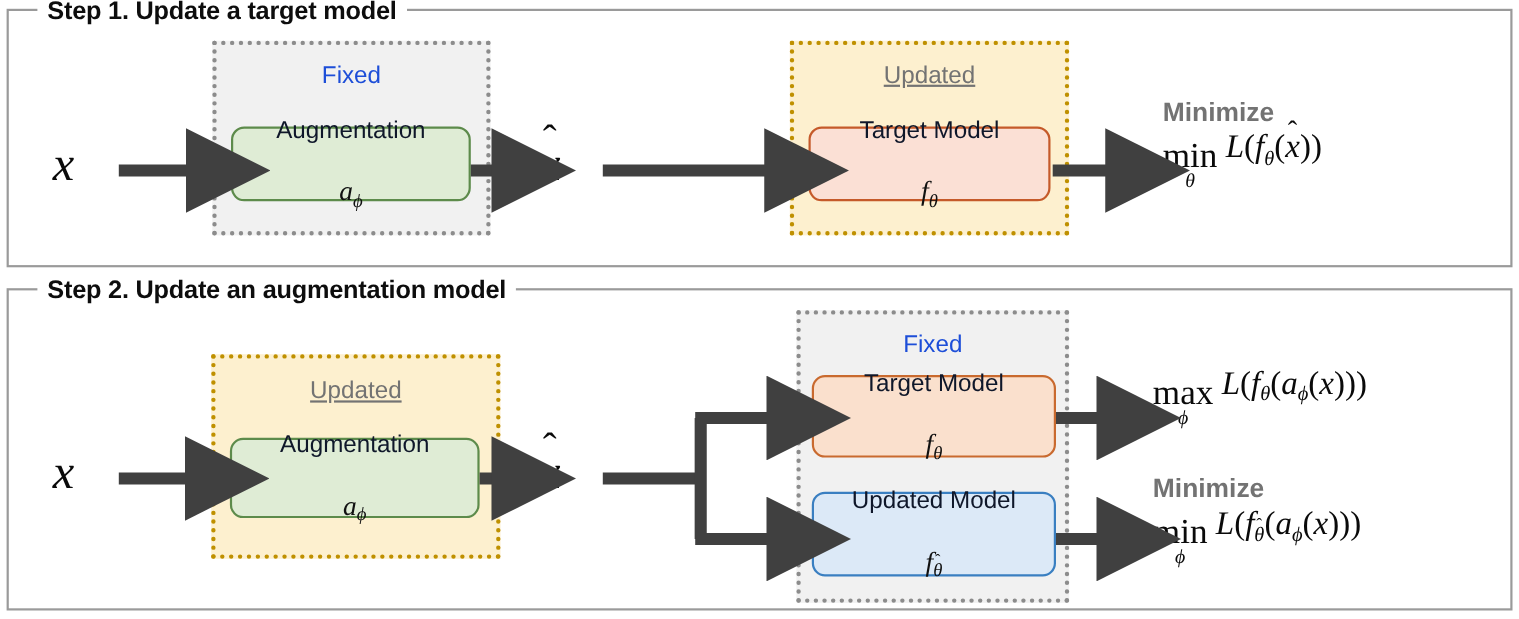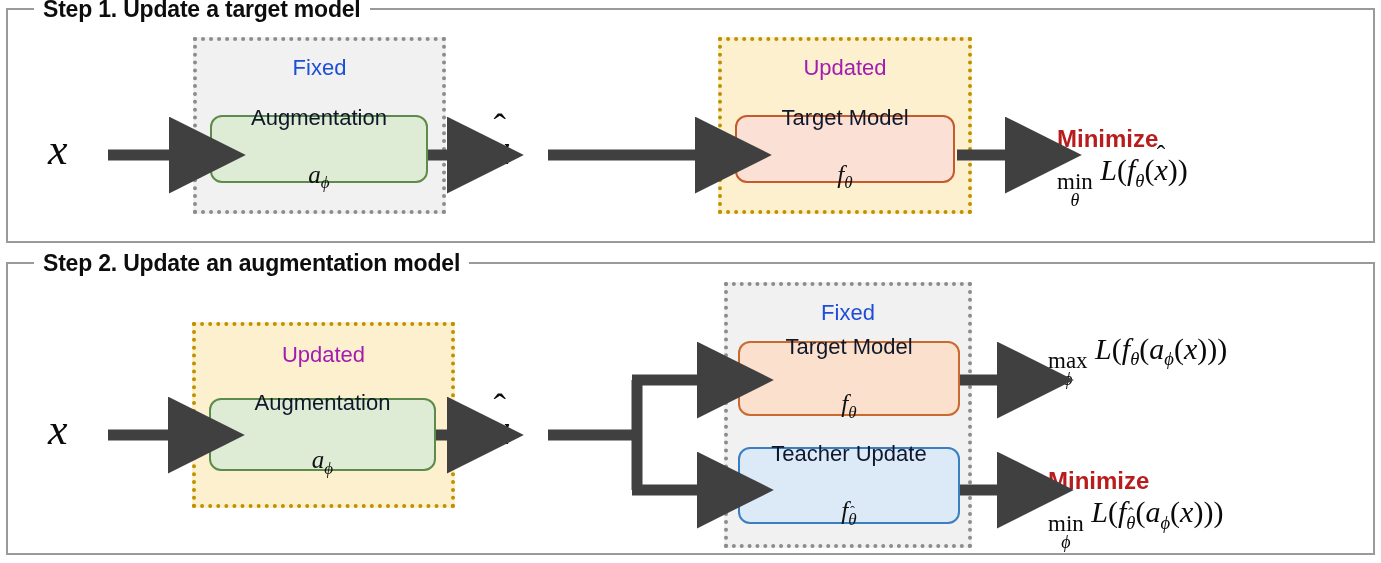--- a/index.html
+++ b/index.html
@@ -61,21 +61,21 @@
   }
   .group-label {
     position: absolute;
     left: 0;
     right: 0;
     text-align: center;
     font-size: 22px;
     font-family: "Liberation Sans", sans-serif;
   }
   .group-label.fixed-label   { color: #1d4ed8; }
-  .group-label.updated-label { color: #a21caf; }
+  .group-label.updated-label { color: #737373; text-decoration: underline; }
 
   
   .model-box {
     position: absolute;
     box-sizing: border-box;
     border-radius: 12px;
     display: flex;
     flex-direction: column;
     align-items: center;
     justify-content: center;
@@ -144,40 +144,40 @@
     position: absolute;
     white-space: nowrap;
   }
   .obj-word {
     font-size: 24px;
     font-weight: bold;
     font-family: "Liberation Sans", sans-serif;
     line-height: 1.05;
     display: block;
   }
-  .obj-min { color: #b91c1c; margin-top: 36px; }
+  .obj-min { color: #737373; }
   .obj-max { color: #ee1c25; }
   .obj-formula {
     display: block;
     margin-top: 4px;
     font-family: "Liberation Serif", serif;
     font-size: 30px;
     color: #0a0a0a;
     line-height: 1;
     white-space: nowrap;
   }
   .op {
     display: inline-flex;
     flex-direction: column;
     align-items: center;
     vertical-align: -0.30em;
     font-style: normal;
     line-height: 1;
   }
-  .op > .op-name { font-size: 23px; font-style: normal; }
+  .op > .op-name { font-size: 32px; font-style: normal; }
   .op > .op-sub  { font-size: 18px; font-style: italic; margin-top: -2px; }
   .it { font-style: italic; }
   .sub-s {
     font-size: 0.62em;
     vertical-align: -0.34em;
     font-style: italic;
     display: inline-block;
   }
   .paren { font-style: normal; }
 </style>
@@ -236,21 +236,21 @@
   <div class="group-box group-fixed" style="left:724px; top:282px; width:248px; height:266px;">
     <div class="group-label fixed-label" style="top:14px;">Fixed</div>
   </div>
 
   <div class="model-box box-orange2" style="left:738px; top:341px; width:222px; height:75px;">
     <span class="model-title">Target Model</span>
     <span class="model-sub"><span class="it">f</span><span class="sub">θ</span></span>
   </div>
 
   <div class="model-box box-blue" style="left:738px; top:447px; width:222px; height:77px;">
-    <span class="model-title">Teacher Update</span>
+    <span class="model-title">Updated Model</span>
     <span class="model-sub"><span class="it">f</span><span class="sub"><span class="hatchar">θ<span class="hat">̂</span></span></span></span>
   </div>
 
   <div class="mathsym" style="left:48px; top:408px; font-size:44px;">x</div>
 
   <div class="mathsym" style="left:490px; top:408px; font-size:44px;"><span class="hatchar">x<span class="hat">̂</span></span></div>
 
   <div class="objective" style="left:1048px; top:330px;">
     <span class="obj-formula"><span class="op">
           <span class="op-name">max</span>

